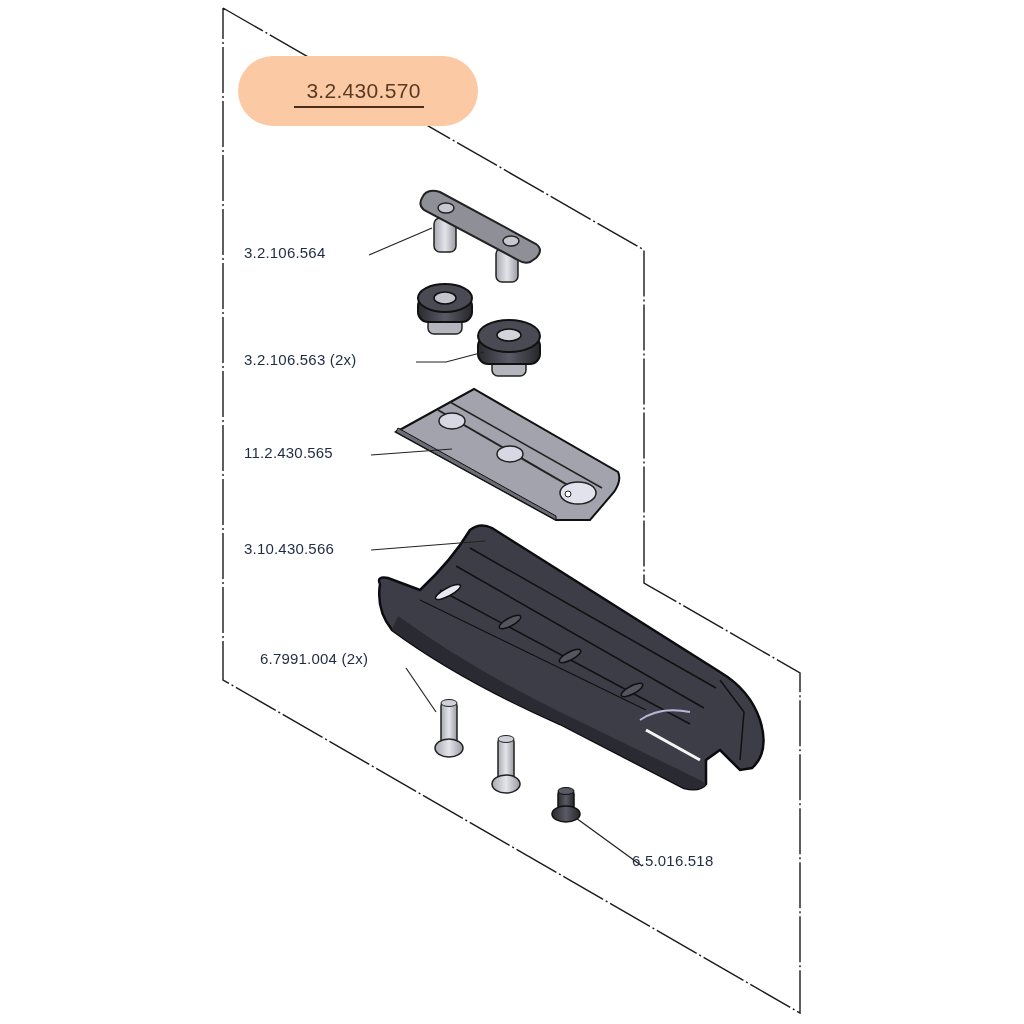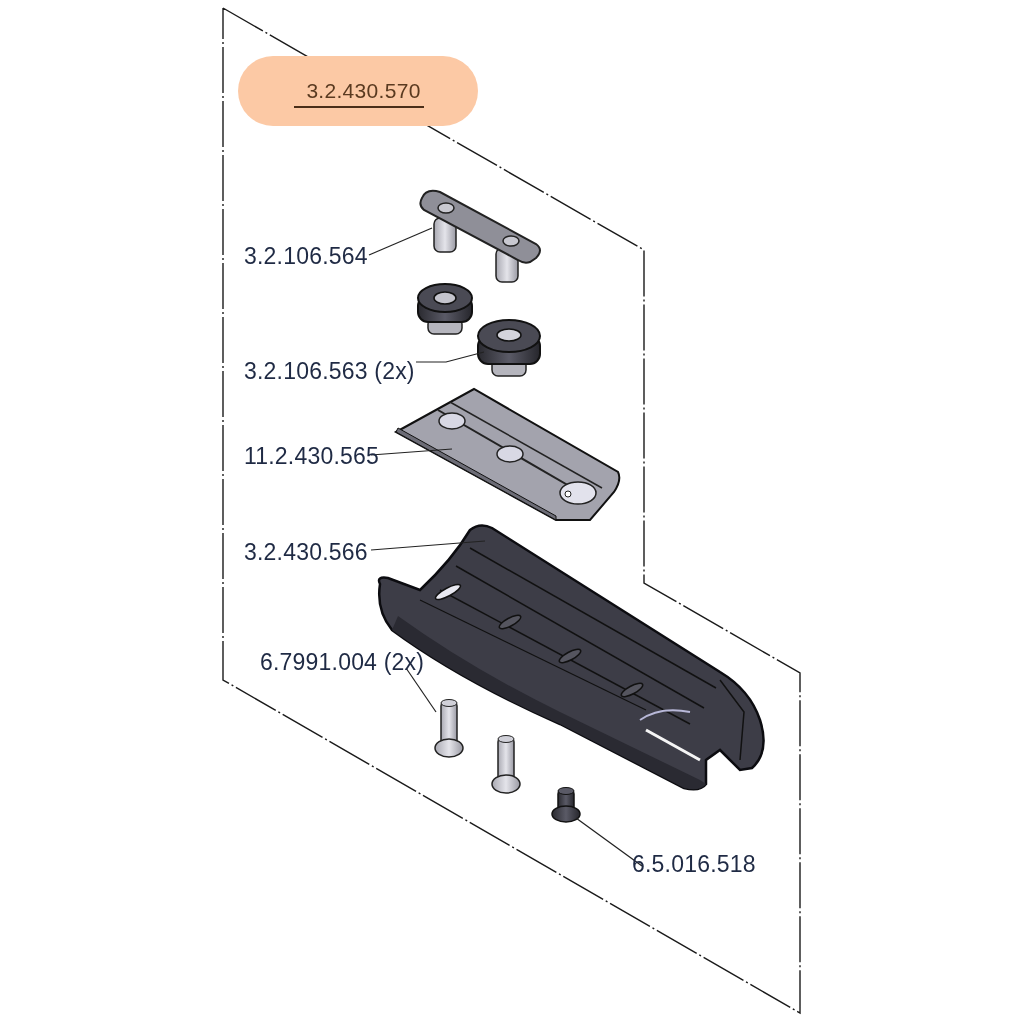--- a/index.html
+++ b/index.html
@@ -1,19 +1,19 @@
 <!DOCTYPE html>
 <html><head>
 <meta charset="utf-8">
 <style>
   html, body { margin:0; padding:0; background:#ffffff; }
   body { width:1024px; height:1024px; position:relative; overflow:hidden;
          font-family:"Liberation Sans", "DejaVu Sans", sans-serif; }
   #stage { position:absolute; left:0; top:0; width:1024px; height:1024px; }
-  .label { position:absolute; font-size:23px; color:#1f2a44; white-space:nowrap;
+  .label { position:absolute; font-size:15px; color:#1f2a44; white-space:nowrap;
            letter-spacing:0.2px; line-height:1; }
   .badge { position:absolute; left:238px; top:56px; width:240px; height:70px;
            border-radius:35px; background:#fcc9a5; }
   .badge-text { position:absolute; left:0; right:0; top:24px; text-align:center;
                 font-size:21px; color:#5a3a20; line-height:1; letter-spacing:0.3px;padding-left:11px; }
   .badge-underline { position:absolute; left:56px; width:130px; top:50px; height:1.5px; background:#4a2e18; }
 </style>
 </head>
 <body>
 
@@ -113,18 +113,18 @@
       <line x1="369" y1="255" x2="432" y2="228"></line>
       <polyline points="416,362 446,362 484,352"></polyline>
       <line x1="371" y1="455" x2="452" y2="449"></line>
       <line x1="371" y1="550" x2="485" y2="541"></line>
       <line x1="406" y1="668" x2="436" y2="712"></line>
       <line x1="576" y1="818" x2="642" y2="866"></line>
     </g>
   </svg>
 
   <div class="label" style="left:244px;top:245px">3.2.106.564</div>
-  <div class="label" style="left:244px;top:360px">3.2.106.563 (2x)</div>
+  <div class="label" style="left:244px;top:352px">3.2.106.563 (2x)</div>
   <div class="label" style="left:244px;top:445px">11.2.430.565</div>
-  <div class="label" style="left:244px;top:541px">3.2.430.566</div>
+  <div class="label" style="left:244px;top:541px">3.10.430.566</div>
   <div class="label" style="left:260px;top:651px">6.7991.004 (2x)</div>
   <div class="label" style="left:632px;top:853px">6.5.016.518</div>
 </div>
 
 </body></html>

